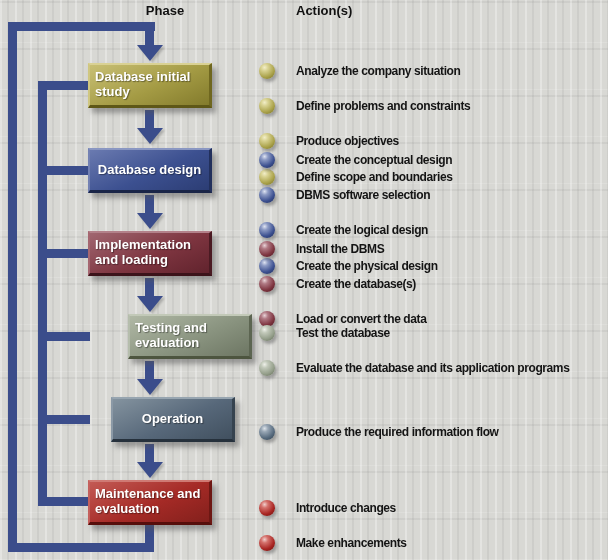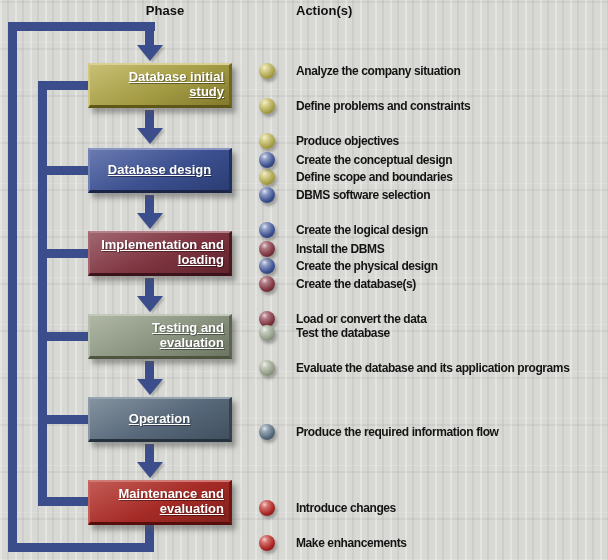--- a/index.html
+++ b/index.html
@@ -12,33 +12,32 @@
       repeating-linear-gradient(0deg, rgba(255,255,255,.14) 0 1px, rgba(0,0,0,0) 1px 40px, rgba(100,100,100,.09) 40px 42px, rgba(0,0,0,0) 42px 47px);
   }
   .hdr{position:absolute;top:3px;font:700 13px/1.2 "Liberation Sans",sans-serif;color:#111;}
   #hdr-phase{left:101px;width:128px;text-align:center;}
   #hdr-actions{left:296px;}
 
   .line{position:absolute;background:#3b4d8b;}
   .ah{position:absolute;width:0;height:0;border-left:13px solid transparent;border-right:13px solid transparent;border-top:16px solid #3b4d8b;filter:drop-shadow(2px 2px 1px rgba(90,90,90,.35));}
 
   .box{
-    position:absolute;left:88px;width:144px;height:45px;box-sizing:border-box;
-    display:flex;align-items:center;justify-content:center;text-align:right;
+    position:absolute;left:88px;width:124px;height:45px;box-sizing:border-box;
+    display:flex;align-items:center;justify-content:center;text-align:left;
     padding:0 5px;
     font:700 13px/1.12 "Liberation Sans",sans-serif;color:#fff;
     text-shadow:1px 1px 1px rgba(0,0,0,.4);
     border-top:2px solid;border-left:2px solid;border-bottom:3px solid;border-right:3px solid;
     box-shadow:4px 5px 5px rgba(85,85,85,.5);
-    text-decoration:underline;
   }
   .b1{background:linear-gradient(155deg,#c8bf74 0%,#a49b44 55%,#837b2c 100%);border-top-color:#d9d193;border-left-color:#cfc680;border-bottom-color:#5e5717;border-right-color:#6f671f;}
   .b2{background:linear-gradient(155deg,#6a7ab0 0%,#3c5090 55%,#2c3d74 100%);border-top-color:#8a97c2;border-left-color:#7381b3;border-bottom-color:#1a2547;border-right-color:#22305c;}
   .b3{background:linear-gradient(155deg,#a06670 0%,#7e3540 55%,#61232d 100%);border-top-color:#b3818a;border-left-color:#a56670;border-bottom-color:#3c131a;border-right-color:#4a1a22;}
-  .b4{background:linear-gradient(155deg,#b0b8a5 0%,#8a9480 55%,#6d7663 100%);border-top-color:#c2c9b8;border-left-color:#b5bdac;border-bottom-color:#4d553f;border-right-color:#5c6551;}
+  .b4{background:linear-gradient(155deg,#b0b8a5 0%,#8a9480 55%,#6d7663 100%);border-top-color:#c2c9b8;border-left-color:#b5bdac;border-bottom-color:#4d553f;border-right-color:#5c6551;margin-left:40px;}
   .b5{background:linear-gradient(155deg,#84939f 0%,#57687a 55%,#41505f 100%);border-top-color:#97a5b0;border-left-color:#8b99a6;border-bottom-color:#26313c;border-right-color:#36434f;}
   .b6{background:linear-gradient(155deg,#c35a54 0%,#a52a26 55%,#83201c 100%);border-top-color:#cf7a74;border-left-color:#c4605c;border-bottom-color:#560e0b;border-right-color:#6d1713;}
 
   .grp{position:absolute;left:259px;}
   .row{display:flex;align-items:center;height:19.4px;margin-top:16px;}
   .dot{width:16px;height:16px;border-radius:50%;flex:0 0 16px;margin-right:21px;box-shadow:2px 3px 3px rgba(105,105,105,.55);}
   .d1{background:radial-gradient(circle at 35% 28%,#f2eec8 0%,#d8d292 22%,#aaa24a 62%,#6e6820 100%);}
   .d2{background:radial-gradient(circle at 35% 28%,#dfe4f2 0%,#8d9bc4 22%,#3c5090 62%,#1d2950 100%);}
   .d3{background:radial-gradient(circle at 35% 28%,#e8d3d7 0%,#b07a84 22%,#7e3540 62%,#45161d 100%);}
   .d4{background:radial-gradient(circle at 35% 28%,#eef0e9 0%,#c2c9ba 22%,#949e8a 62%,#5a6350 100%);}
@@ -90,21 +89,21 @@
   </div>
   <div class="box b2" style="top:148px;">
     <span>Database design</span>
   </div>
   <div class="box b3" style="top:231px;">
     <span>Implementation and loading</span>
   </div>
   <div class="box b4" style="top:314px;">
     <span>Testing and evaluation</span>
   </div>
-  <div class="box b5" style="top:397px;">
+  <div class="box b5" style="top:397px;margin-left:23px;">
     <span>Operation</span>
   </div>
   <div class="box b6" style="top:480px;">
     <span>Maintenance and evaluation</span>
   </div>
 
   <div class="grp" style="top:45px;">
     <div class="row">
         <span class="dot d1"></span>
         <span class="txt">Analyze the company situation</span>

